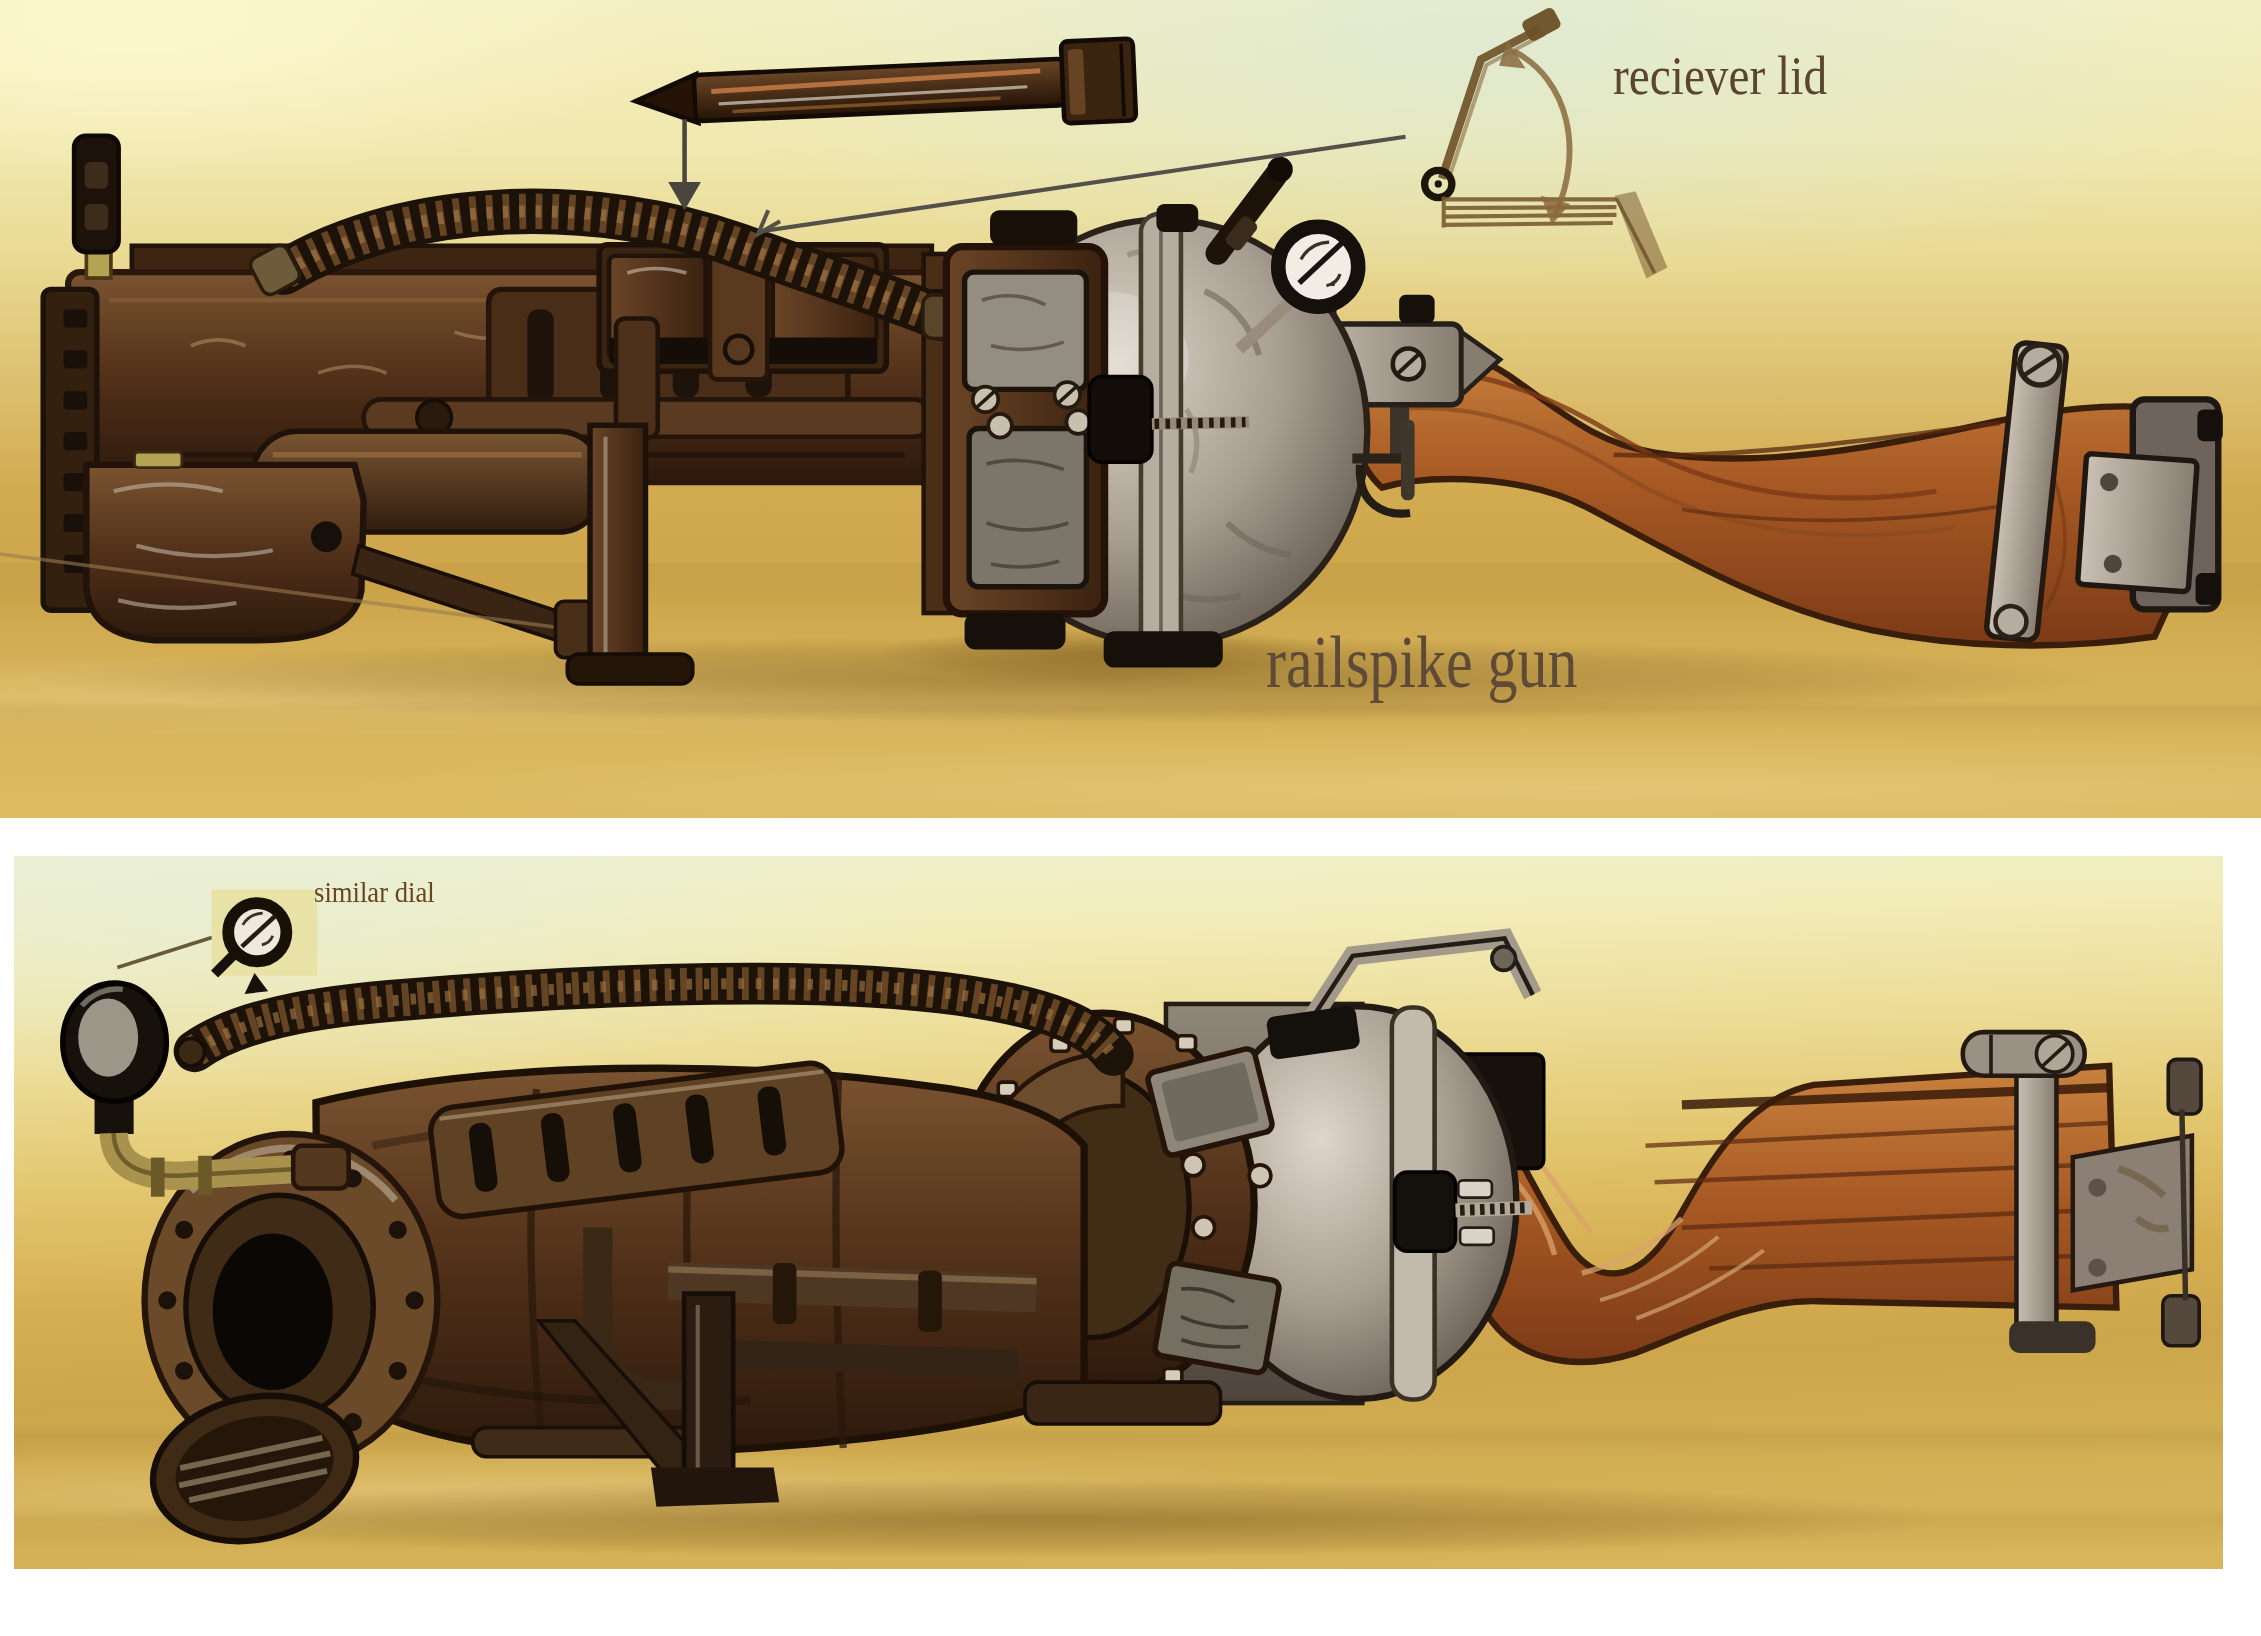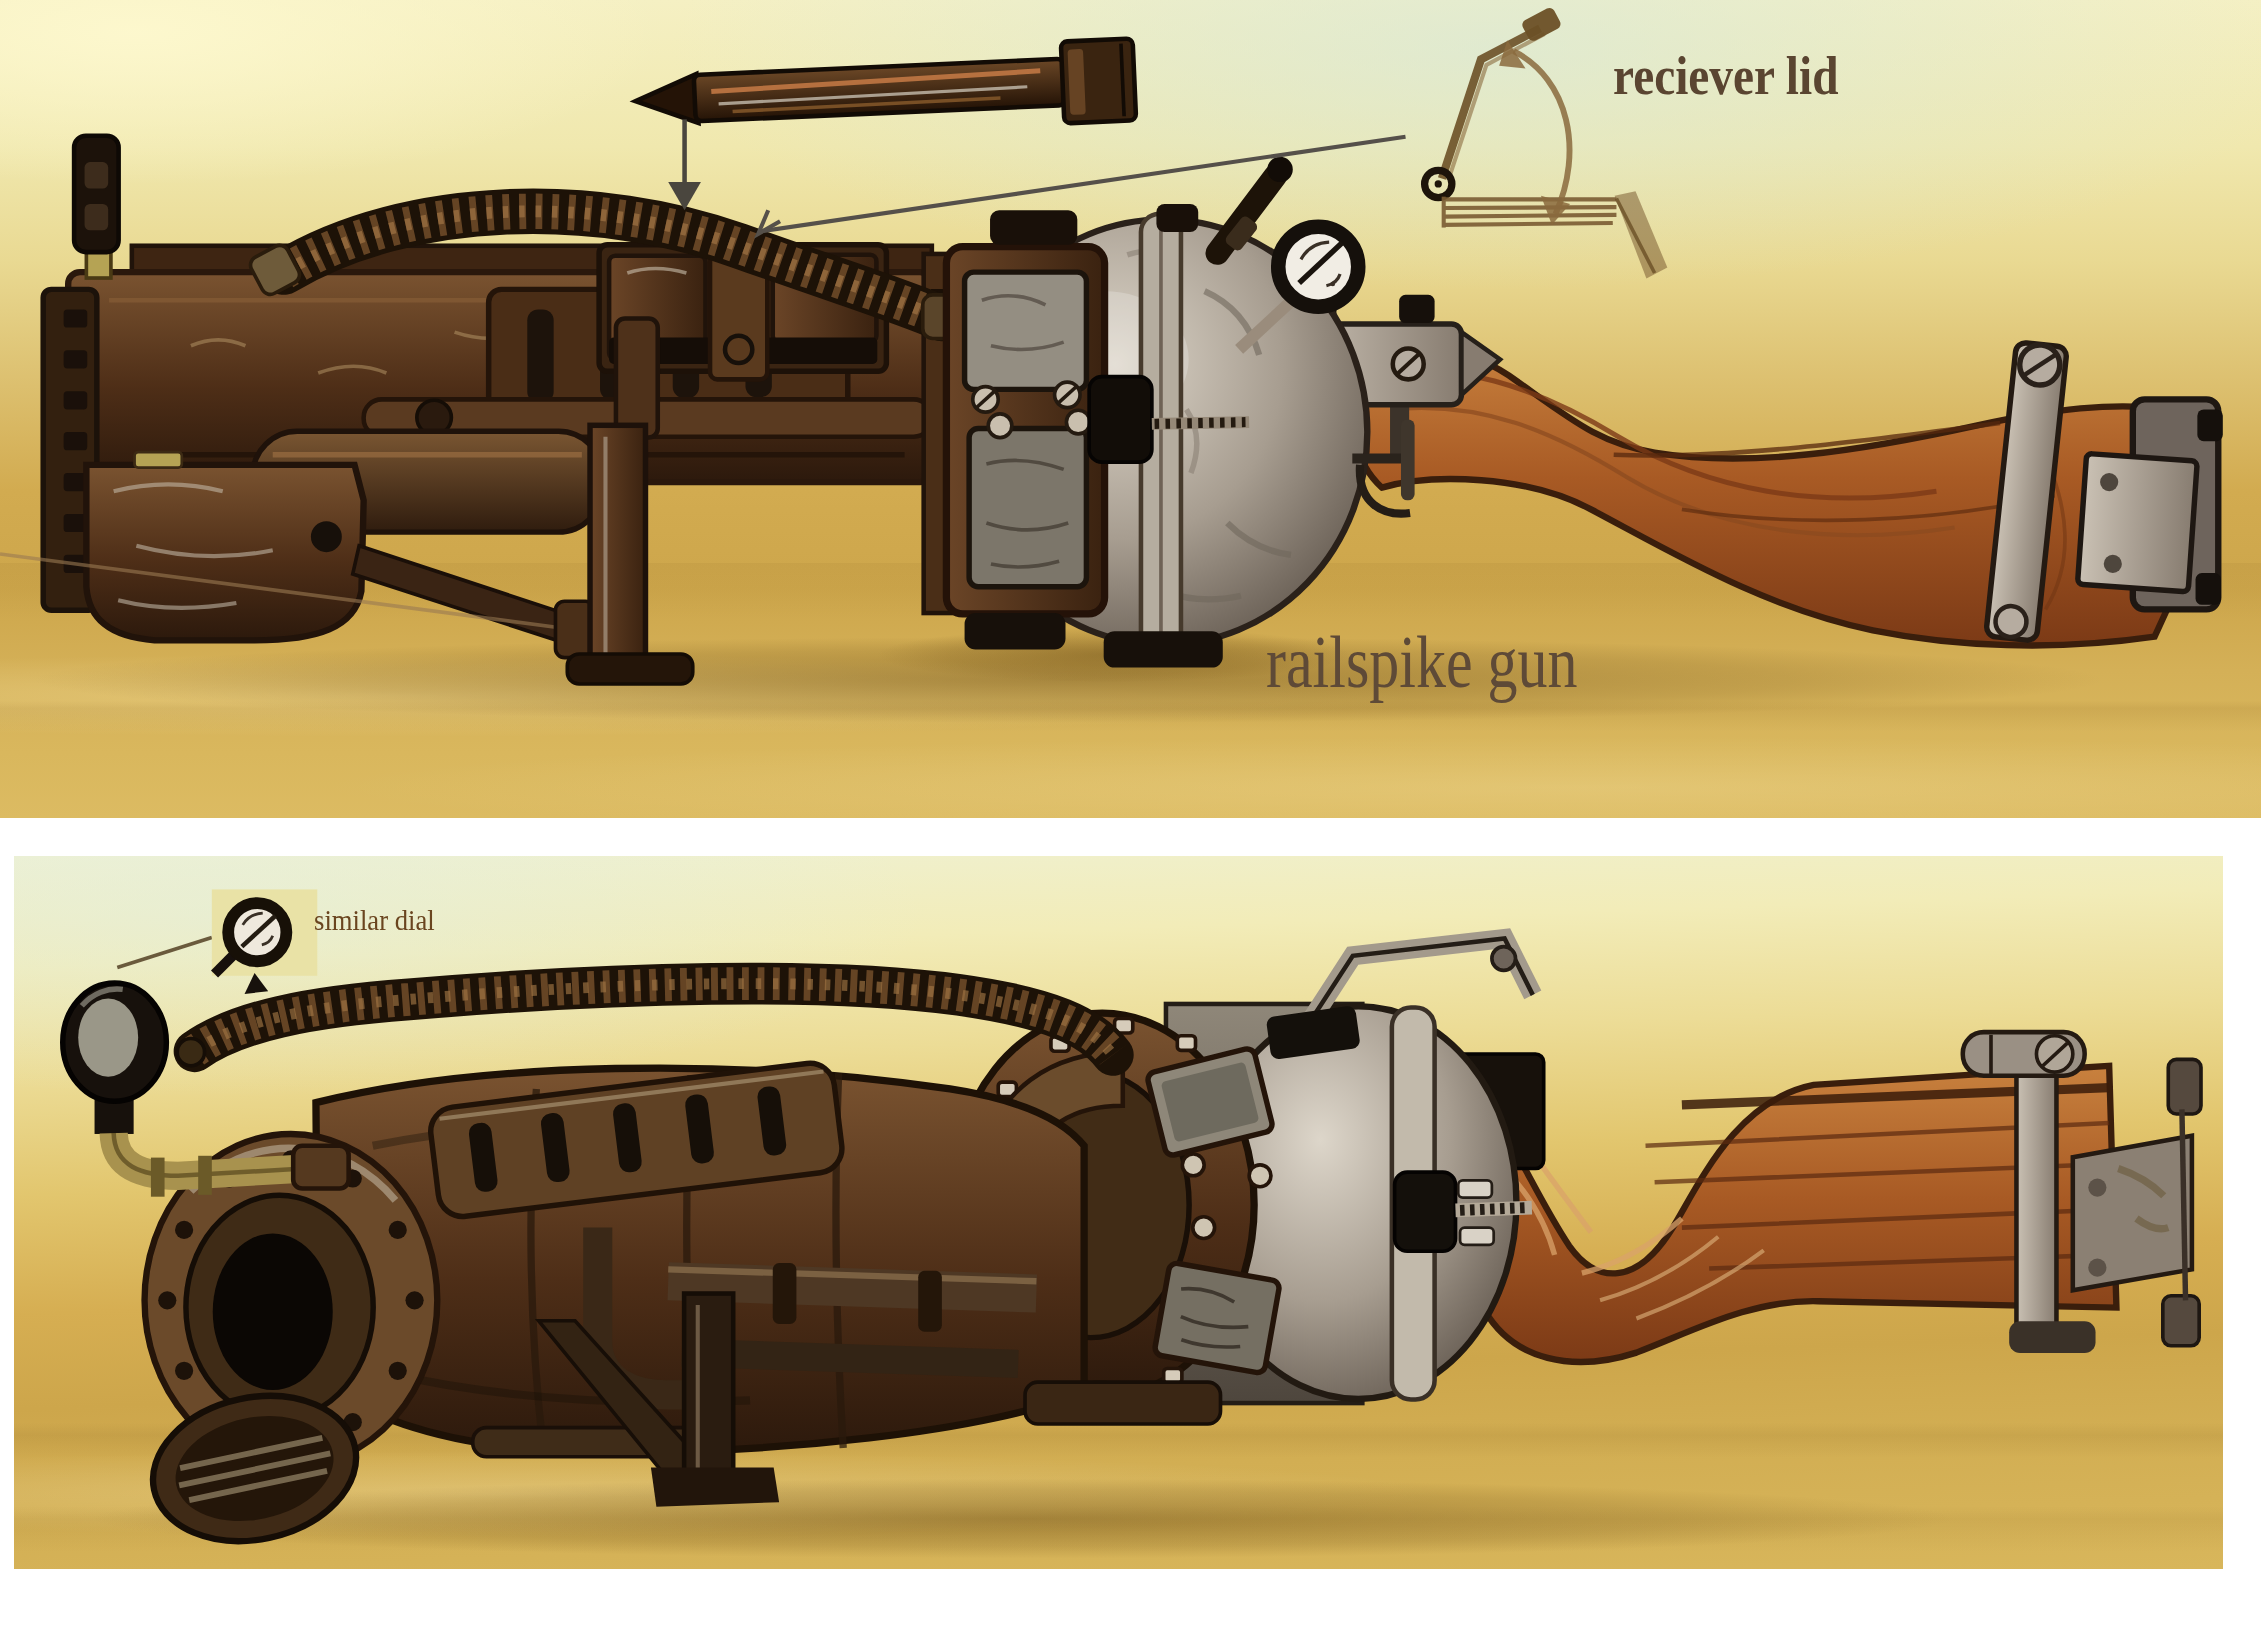--- a/index.html
+++ b/index.html
@@ -25,25 +25,25 @@
   #dunes-bottom{height:209px;
     background:
       linear-gradient(180deg, rgba(0,0,0,0) 30%, rgba(115,80,18,.10) 36%, rgba(115,80,18,0) 47%),
       radial-gradient(55% 55px at 22% 64%, rgba(255,240,188,.28), rgba(255,240,188,0) 78%),
       linear-gradient(180deg, rgba(0,0,0,0) 70%, rgba(110,76,16,.08) 76%, rgba(110,76,16,0) 92%);}
   
   #scene{position:absolute;left:0;top:0;width:2261px;height:1637px;}
   
   .label{position:absolute;white-space:nowrap;}
   .label>span{display:inline-block;}
-  #receiver-lid-label{left:1613px;top:44px;font-size:55px;color:#5a4531;font-weight:bold;}
+  #receiver-lid-label{left:1613px;top:44px;font-size:55px;color:#5a4531;}
   #receiver-lid-label>span{transform:scaleX(.86);transform-origin:left center;}
   #artwork-title{left:1227px;top:619px;width:455px;text-align:left;font-size:75px;color:#5e4a37;}
   #artwork-title>span{transform:scaleX(.80);transform-origin:center;}
-  #similar-dial-label{left:314px;top:904px;font-size:29px;color:#6a451f;}
+  #similar-dial-label{left:314px;top:876px;font-size:29px;color:#6a451f;}
   #similar-dial-label>span{transform:scaleX(.92);transform-origin:left center;}
 </style>
 </head>
 <body>
 
 <div id="stage">
 
   <div id="panel-top">
     <div id="dunes-top" class="dunes"></div>
   </div>

